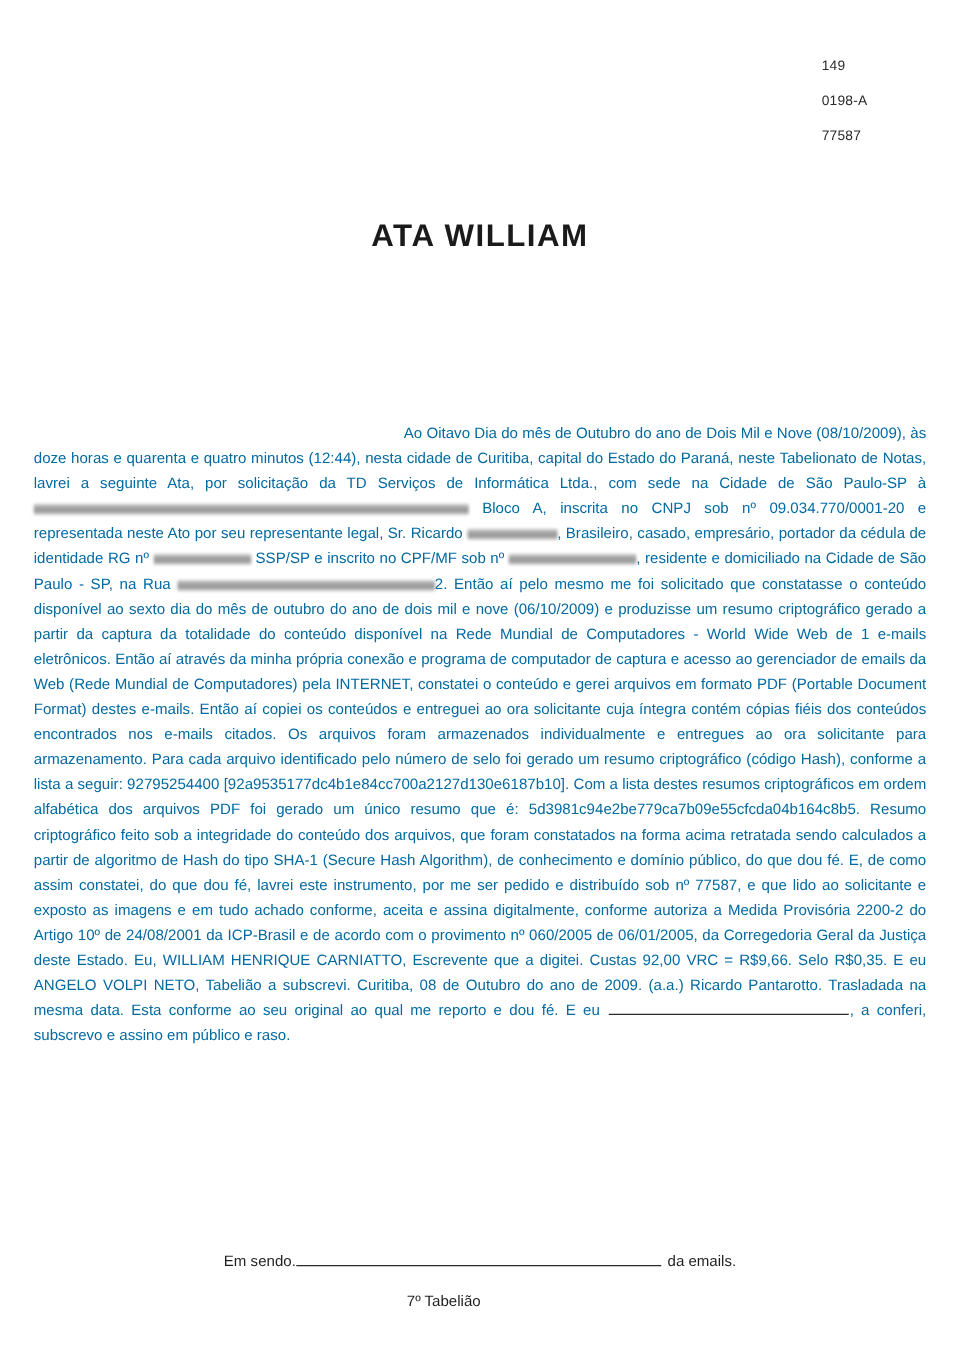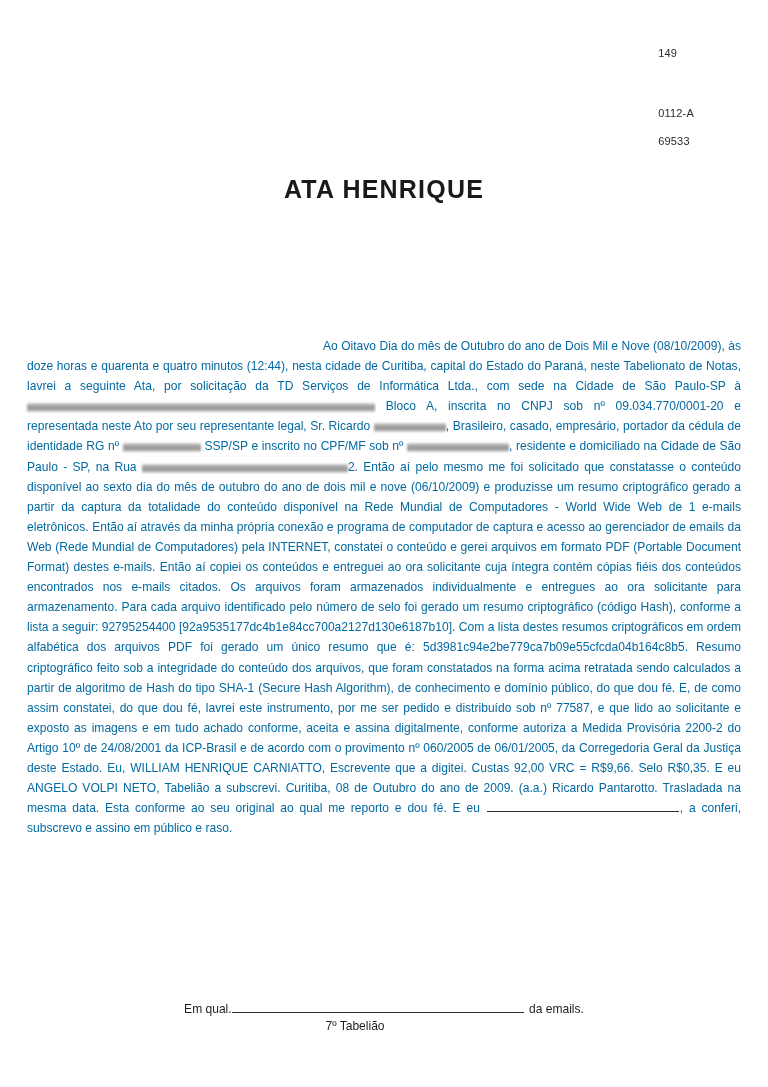--- a/index.html
+++ b/index.html
@@ -28,21 +28,21 @@
     position: absolute;
     top: 48px;
     right: 74px;
     text-align: left;
     font-size: 11px;
     line-height: 1;
     color: #2a2a2a;
     letter-spacing: .2px;
   }
   .stamp-line { display: block; }
-  .stamp-line.n1 { margin-bottom: 49px; }
+  .stamp-line.n1 { margin-bottom: 17px; }
   .stamp-line.n2 { margin-bottom: 17px; }
 
   
   .doc-title {
     position: absolute;
     top: 175px;
     left: 0;
     right: 0;
     text-align: center;
     font-size: 25px;
@@ -114,44 +114,44 @@
   }
   .sign-rule {
     display: inline-block;
     width: 292px;
     border-bottom: 1.2px solid #2b2b2b;
     height: 10px;
     vertical-align: baseline;
     margin: 0 2px 0 0;
   }
   .sign-caption {
-    margin-top: 3px;
+    margin-top: 18px;
     font-size: 12.05px;
     color: #1f1f1f;
     
     padding-right: 58px;
   }
 </style>
 </head>
 <body>
 
 <div class="page">
 
   <div class="stamp-block">
     <span class="stamp-line n1">149</span>
-    <span class="stamp-line n2">0112-A</span>
-    <span class="stamp-line n3">69533</span>
+    <span class="stamp-line n2">0198-A</span>
+    <span class="stamp-line n3">77587</span>
   </div>
 
-  <div class="doc-title">ATA HENRIQUE</div>
+  <div class="doc-title">ATA WILLIAM</div>
 
   <div class="body-text">
     <p><span class="indent-lead"></span><span>Ao Oitavo Dia do mês de Outubro do ano de Dois Mil e Nove (08/10/2009), às doze horas e quarenta e quatro minutos (12:44), nesta cidade de Curitiba, capital do Estado do Paraná, neste Tabelionato de Notas, lavrei a seguinte Ata, por solicitação da TD Serviços de Informática Ltda., com sede na Cidade de São Paulo-SP à </span><span class="redact w-addr"></span><span> Bloco A, inscrita no CNPJ sob nº 09.034.770/0001-20 e representada neste Ato por seu representante legal, Sr. Ricardo </span><span class="redact w-name"></span><span>, Brasileiro, casado, empresário, portador da cédula de identidade RG nº </span><span class="redact w-rg"></span><span> SSP/SP e inscrito no CPF/MF sob nº </span><span class="redact w-cpf"></span><span>, residente e domiciliado na Cidade de São Paulo - SP, na Rua </span><span class="redact w-street"></span><span>2. Então aí pelo mesmo me foi solicitado que constatasse o conteúdo disponível ao sexto dia do mês de outubro do ano de dois mil e nove (06/10/2009) e produzisse um resumo criptográfico gerado a partir da captura da totalidade do conteúdo disponível na Rede Mundial de Computadores - World Wide Web de 1 e-mails eletrônicos. Então aí através da minha própria conexão e programa de computador de captura e acesso ao gerenciador de emails da Web (Rede Mundial de Computadores) pela INTERNET, constatei o conteúdo e gerei arquivos em formato PDF (Portable Document Format) destes e-mails. Então aí copiei os conteúdos e entreguei ao ora solicitante cuja íntegra contém cópias fiéis dos conteúdos encontrados nos e-mails citados. Os arquivos foram armazenados individualmente e entregues ao ora solicitante para armazenamento. Para cada arquivo identificado pelo número de selo foi gerado um resumo criptográfico (código Hash), conforme a lista a seguir: 92795254400 [92a9535177dc4b1e84cc700a2127d130e6187b10]. Com a lista destes resumos criptográficos em ordem alfabética dos arquivos PDF foi gerado um único resumo que é: 5d3981c94e2be779ca7b09e55cfcda04b164c8b5. Resumo criptográfico feito sob a integridade do conteúdo dos arquivos, que foram constatados na forma acima retratada sendo calculados a partir de algoritmo de Hash do tipo SHA-1 (Secure Hash Algorithm), de conhecimento e domínio público, do que dou fé. E, de como assim constatei, do que dou fé, lavrei este instrumento, por me ser pedido e distribuído sob nº 77587, e que lido ao solicitante e exposto as imagens e em tudo achado conforme, aceita e assina digitalmente, conforme autoriza a Medida Provisória 2200-2 do Artigo 10º de 24/08/2001 da ICP-Brasil e de acordo com o provimento nº 060/2005 de 06/01/2005, da Corregedoria Geral da Justiça deste Estado. Eu, WILLIAM HENRIQUE CARNIATTO, Escrevente que a digitei. Custas 92,00 VRC = R$9,66. Selo R$0,35. E eu ANGELO VOLPI NETO, Tabelião a subscrevi. Curitiba, 08 de Outubro do ano de 2009. (a.a.) Ricardo Pantarotto. Trasladada na mesma data. Esta conforme ao seu original ao qual me reporto e dou fé. E eu </span><span class="fill-inline"></span><span>, a conferi, subscrevo e assino em público e raso.</span></p>
   </div>
 
   <div class="sign-block">
     <div class="sign-row">
-      <span>Em qual.</span><span class="sign-rule"></span><span> da emails.</span>
+      <span>Em sendo.</span><span class="sign-rule"></span><span> da emails.</span>
     </div>
     <div class="sign-caption">7º Tabelião</div>
   </div>
 
 </div>
 
 </body></html>

